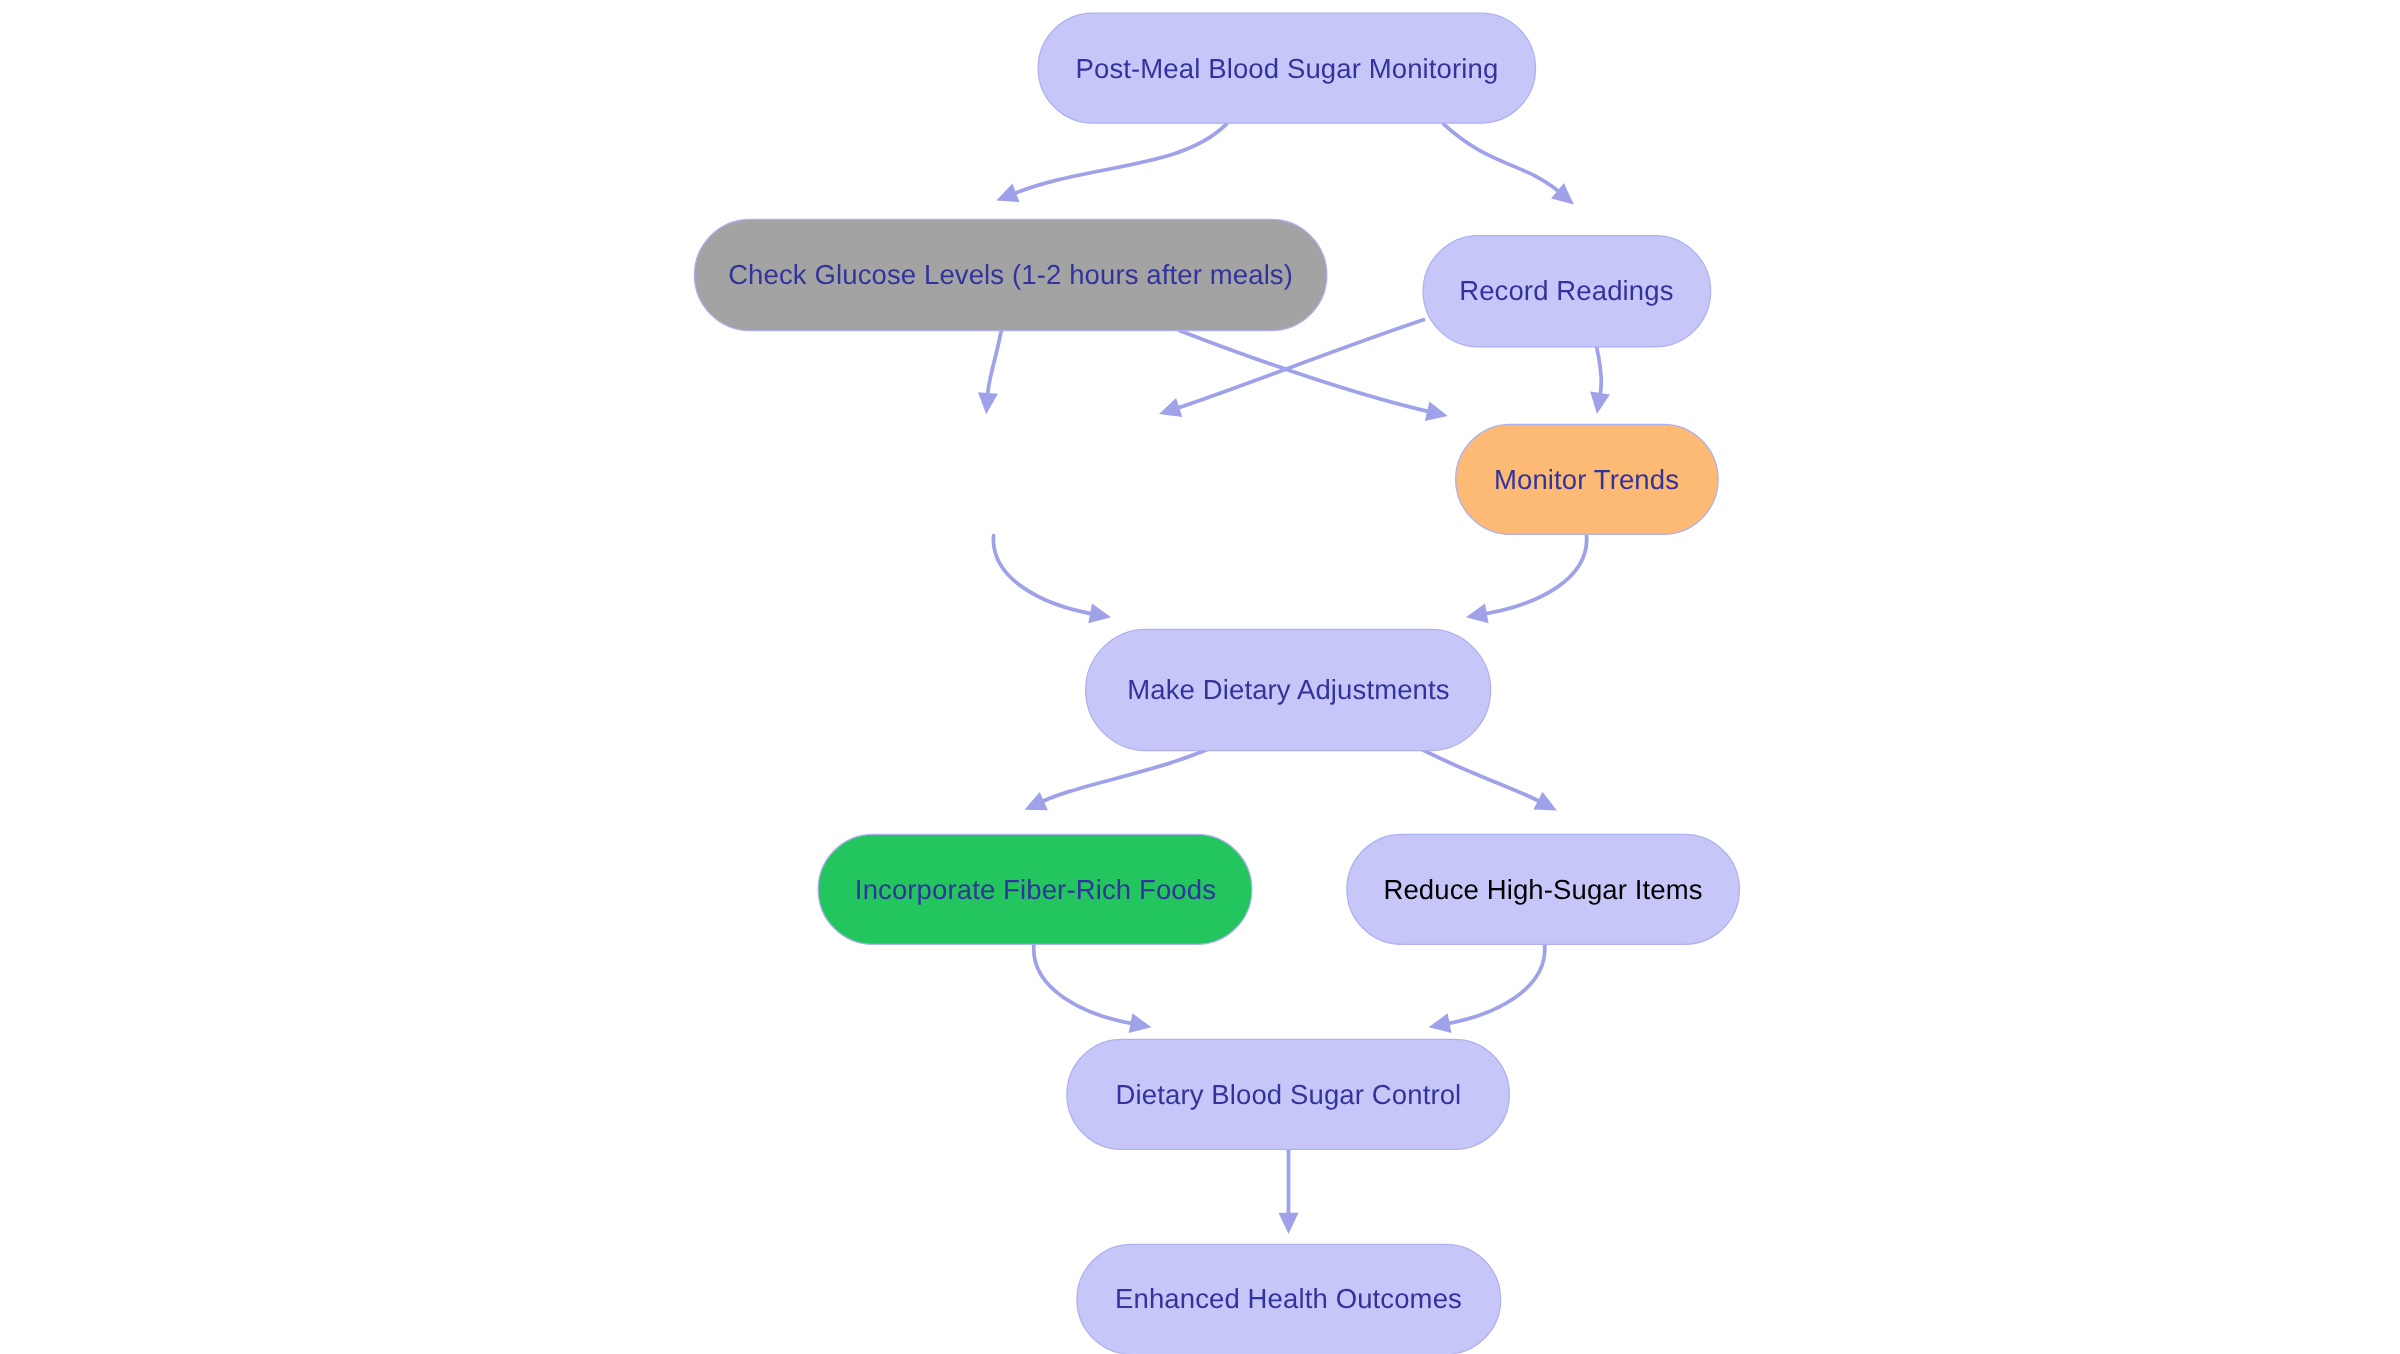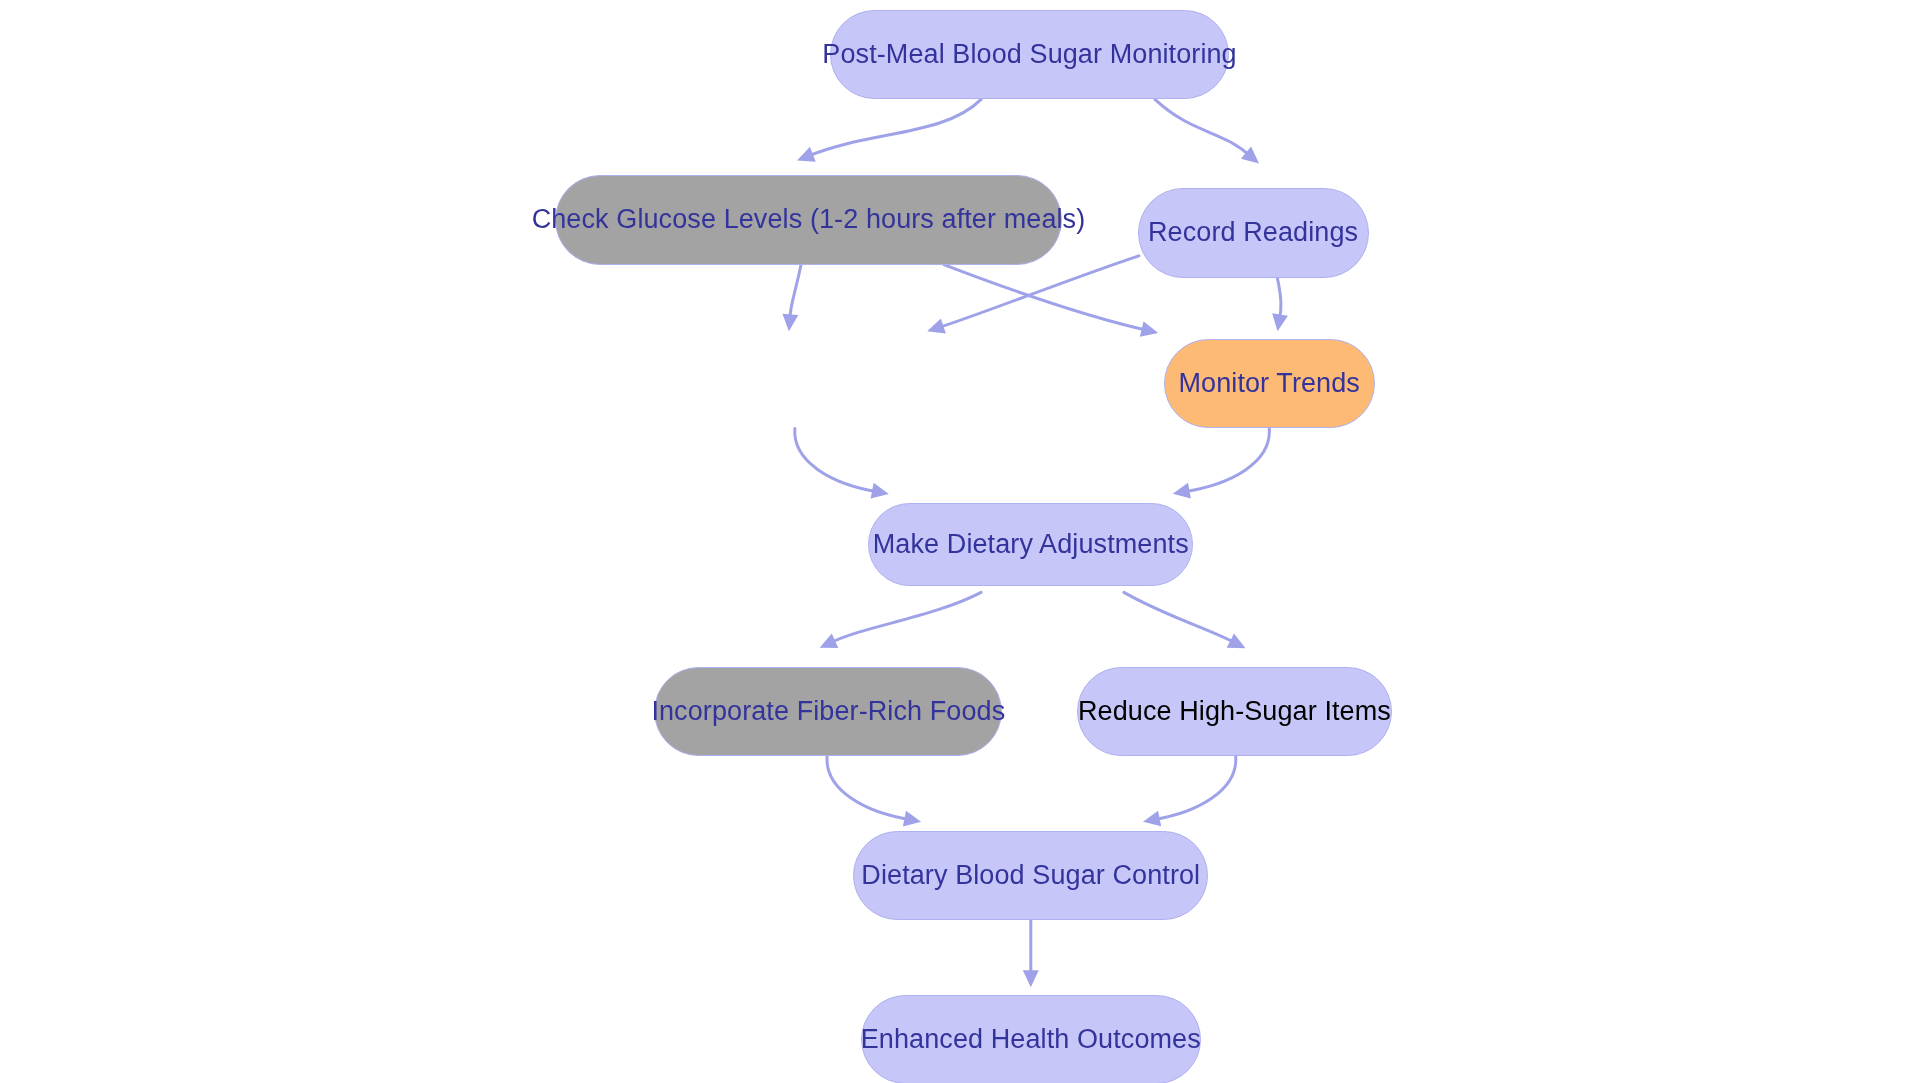--- a/index.html
+++ b/index.html
@@ -30,21 +30,21 @@
     position: absolute;
     box-sizing: border-box;
     display: flex;
     align-items: center;
     justify-content: center;
     background: #c6c7f8;
     border: 1px solid #aeb0ef;
     border-radius: 999px;
     color: #33339c;
     font-family: "Liberation Sans", sans-serif;
-    font-size: 27px;
+    font-size: 22px;
     font-weight: 400;
     letter-spacing: 0.1px;
     white-space: nowrap;
     z-index: 2;
   }
   .node-label {
     pointer-events: none;
   }
 </style>
 </head>
@@ -110,24 +110,24 @@
     </div>
     <div class="node" style="left: 555.136px; top: 175.11px; width: 506.701px; height: 89.4179px; background: #a3a3a3; border-color: rgb(174, 176, 239); color: rgb(51, 51, 156);">
       <span class="node-label">Check Glucose Levels (1-2 hours after meals)</span>
     </div>
     <div class="node" style="left: 1137.59px; top: 175.11px; width: 230.996px; height: 89.4179px; background: rgb(198, 199, 248); border-color: rgb(174, 176, 239); color: rgb(51, 51, 156); margin-top: 13px;">
       <span class="node-label">Record Readings</span>
     </div>
     <div class="node" style="left: 1163.67px; top: 339.043px; width: 211.125px; height: 89.4179px; background: #fdba74; border-color: rgb(174, 176, 239); color: rgb(51, 51, 156);">
       <span class="node-label">Monitor Trends</span>
     </div>
-    <div class="node" style="left: 868.098px; top: 502.975px; width: 325.382px; height: 83px; background: rgb(198, 199, 248); border-color: rgb(174, 176, 239); color: rgb(51, 51, 156);">
+    <div class="node" style="left: 868.098px; top: 502.975px; width: 325.382px; height: 98px; background: rgb(198, 199, 248); border-color: rgb(174, 176, 239); color: rgb(51, 51, 156);">
       <span class="node-label">Make Dietary Adjustments</span>
     </div>
-    <div class="node" style="left: 654.489px; top: 666.908px; width: 347.736px; height: 89.4179px; background: #a3a3a3; border-color: rgb(174, 176, 239); color: rgb(51, 51, 156);">
+    <div class="node" style="left: 654.489px; top: 666.908px; width: 347.736px; height: 89.4179px; background: #22c55e; border-color: rgb(174, 176, 239); color: rgb(51, 51, 156);">
       <span class="node-label">Incorporate Fiber-Rich Foods</span>
     </div>
     <div class="node" style="left: 1076.74px; top: 666.908px; width: 315.446px; height: 89.4179px; background: rgb(198, 199, 248); border-color: rgb(174, 176, 239); color: #000000;">
       <span class="node-label">Reduce High-Sugar Items</span>
     </div>
     <div class="node" style="left: 853.195px; top: 830.841px; width: 355.188px; height: 89.4179px; background: rgb(198, 199, 248); border-color: rgb(174, 176, 239); color: rgb(51, 51, 156);">
       <span class="node-label">Dietary Blood Sugar Control</span>
     </div>
     <div class="node" style="left: 860.647px; top: 994.774px; width: 340.285px; height: 89.4179px; background: rgb(198, 199, 248); border-color: rgb(174, 176, 239); color: rgb(51, 51, 156);">
       <span class="node-label">Enhanced Health Outcomes</span>

